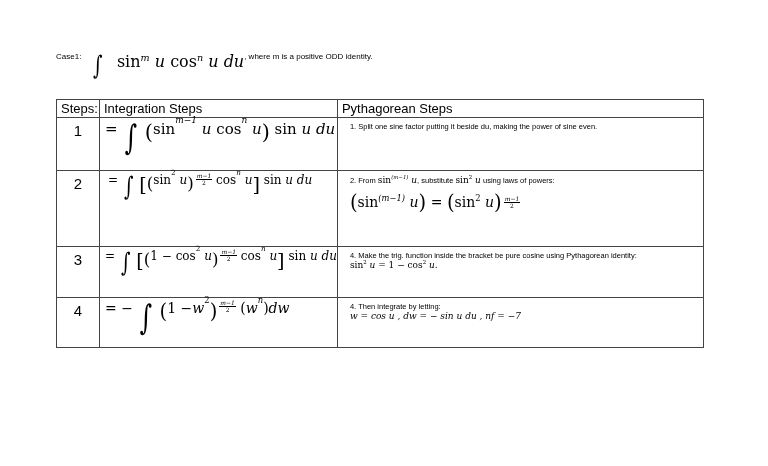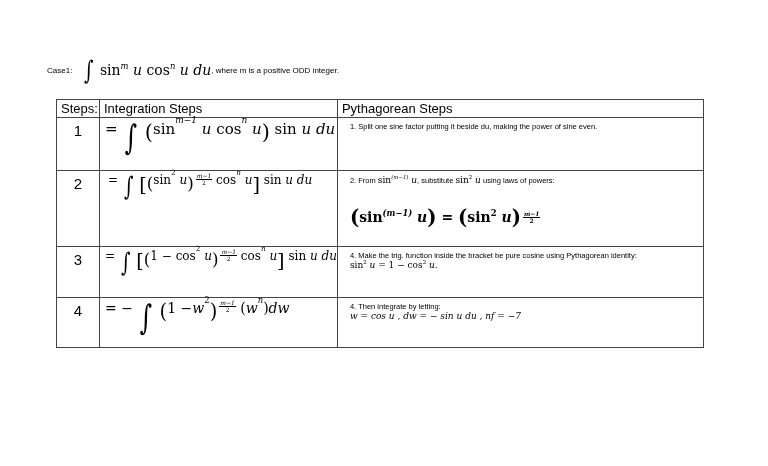--- a/index.html
+++ b/index.html
@@ -1,17 +1,17 @@
 <!DOCTYPE html>
 <html><head>
 <meta charset="utf-8">
 <style>
   html, body { margin:0; padding:0; background:#ffffff; }
   body { width:768px; height:466px; position:relative; overflow:hidden; font-family:"Liberation Sans", sans-serif; color:#000; }
-  .case { position:absolute; left:47px; top:52px; height:36px; display:flex; align-items:center; font-size:8px; }
+  .case { position:absolute; left:56px; top:52px; height:36px; display:flex; align-items:flex-start; font-size:8px; }
   .case .lbl { margin-right:10px; }
   .math { font-family:"DejaVu Serif", serif; }
   .mi { font-family:"DejaVu Serif", serif; font-style:italic; }
   .int { font-family:"DejaVu Serif", serif; font-size:26px; font-style:italic; display:inline-block; transform:scaleX(0.7); line-height:1; }
   .int-lg { font-size:34px; }
   sup { font-size:0.6em; vertical-align:super; line-height:0; }
   .frac { display:inline-flex; flex-direction:column; align-items:center; font-size:6px; vertical-align:super; line-height:1; margin-left:2px; }
   .frac .num { border-bottom:0.6px solid #000; padding:0 1px; }
   table { position:absolute; left:56px; top:99px; border-collapse:collapse; width:648px; }
   td, th { border:1px solid #444; padding:0; vertical-align:top; }
@@ -29,22 +29,22 @@
   .row4 td { height:41px; }
   .paren { font-size:1.4em; vertical-align:middle; }
   .brack { font-size:1.6em; vertical-align:middle; font-weight:lighter; }
 </style>
 </head>
 <body>
 
 <div class="case">
   <span class="lbl">Case1:</span>
   <span class="int">∫</span>
-  <span class="math" style="font-size:14px;margin-left:4px;">sin<sup class="mi">m</sup> <span class="mi">u</span> cos<sup class="mi">n</sup> <span class="mi">u du</span></span>
-  <span>, where m is a positive ODD integer.</span>
+  <span class="math" style="font-size:16px;margin-left:12px;">sin<sup class="mi">m</sup> <span class="mi">u</span> cos<sup class="mi">n</sup> <span class="mi">u du</span></span>
+  <span>, where m is a positive ODD identity.</span>
 </div>
 
 <table>
   <tbody>
       <tr>
     <th class="col-step">Steps:</th>
     <th class="col-int">Integration Steps</th>
     <th>Pythagorean Steps</th>
   </tr>
 
@@ -68,21 +68,21 @@
             </span>&nbsp;cos<sup class="mi">n</sup>&nbsp;<span class="mi">u</span><span class="brack">]</span>&nbsp;sin&nbsp;<span class="mi">u du</span>
       </div>
     </td>
     <td class="explain">
       <div>
         <span>2. From</span>
         <span class="m">sin<sup class="mi">(m−1)</sup> <span class="mi">u</span></span><span>, substitute</span>
         <span class="m">sin<sup>2</sup> <span class="mi">u</span></span>
         <span>using laws of powers:</span>
       </div>
-      <div class="math big" style="margin-top:21px;font-weight:bold;">
+      <div class="math big" style="margin-top:6px;">
         <span class="paren">(</span>sin<sup class="mi">(m−1)</sup>&nbsp;<span class="mi">u</span><span class="paren">)</span>&nbsp;=&nbsp;<span class="paren">(</span>sin<sup>2</sup>&nbsp;<span class="mi">u</span><span class="paren">)</span><span class="frac">
               <span class="num mi">m−1</span>
               <span>2</span>
             </span>
       </div>
     </td>
   </tr>
 
   <tr class="row3">
     <td class="stepnum">3</td>

